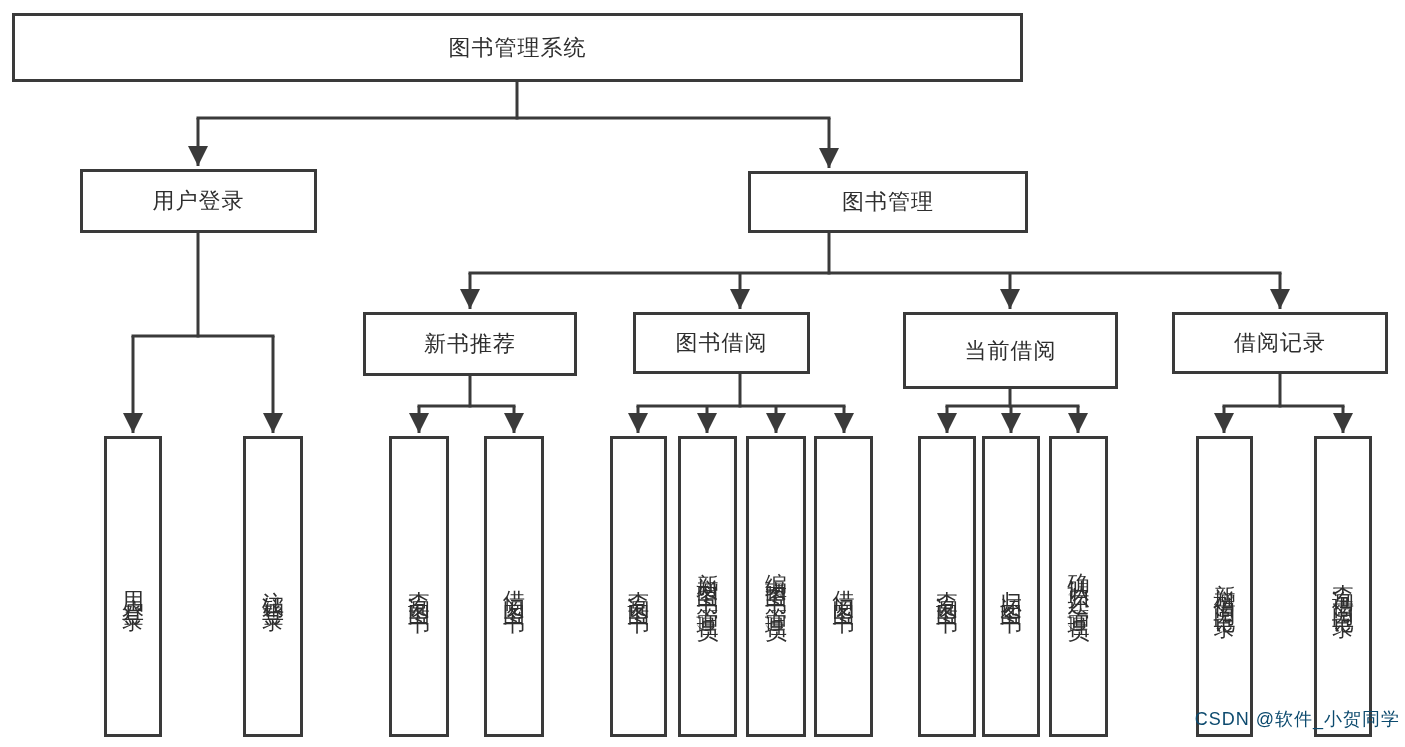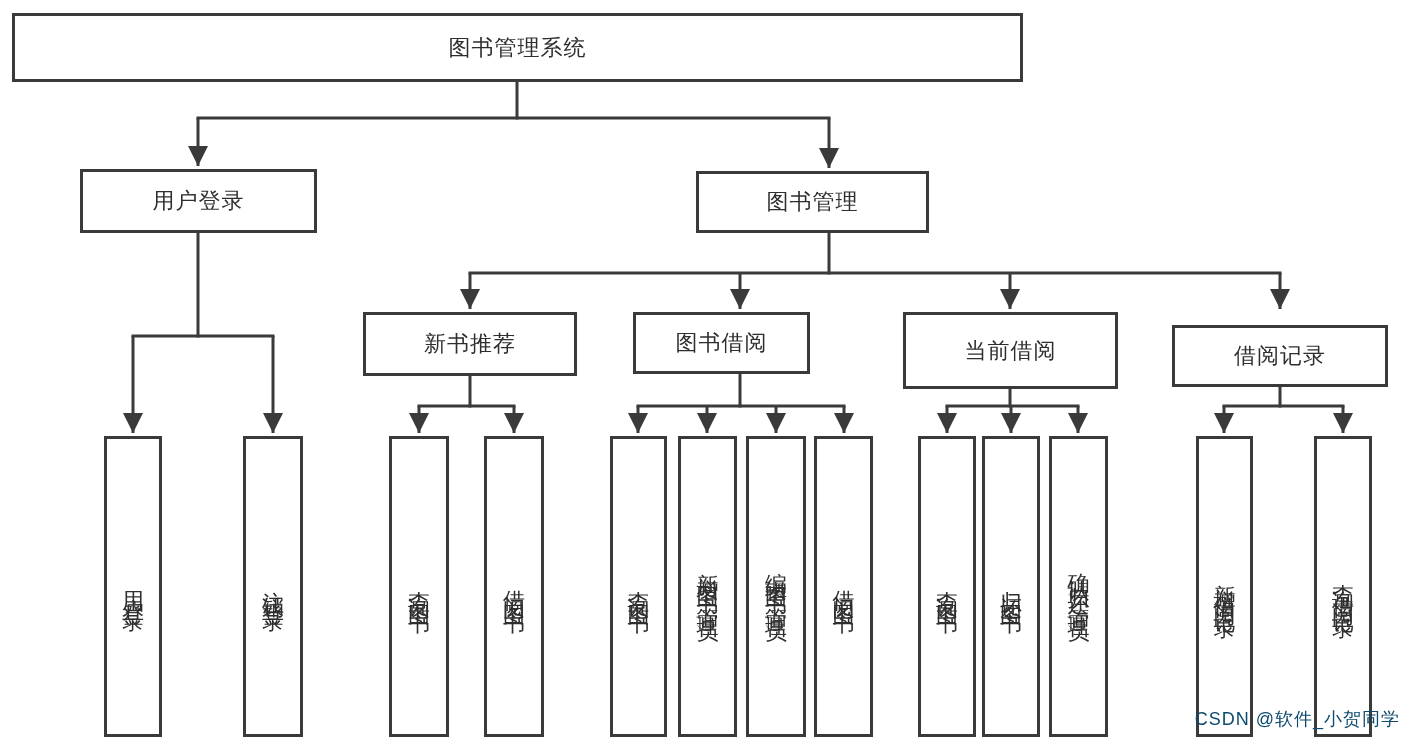--- a/index.html
+++ b/index.html
@@ -94,34 +94,34 @@
     </g>
   </svg>
 
   <div class="box" style="left:12px;top:13px;width:1011px;height:69px">
     <span class="h-label">图书管理系统</span>
   </div>
 
   <div class="box" style="left:80px;top:169px;width:237px;height:64px">
     <span class="h-label">用户登录</span>
   </div>
-  <div class="box" style="left:696px;top:171px;width:233px;height:62px">
+  <div class="box" style="left:748px;top:171px;width:280px;height:62px">
     <span class="h-label">图书管理</span>
   </div>
 
   <div class="box" style="left:363px;top:312px;width:214px;height:64px">
     <span class="h-label">新书推荐</span>
   </div>
   <div class="box" style="left:633px;top:312px;width:177px;height:62px">
     <span class="h-label">图书借阅</span>
   </div>
   <div class="box" style="left:903px;top:312px;width:215px;height:77px">
     <span class="h-label">当前借阅</span>
   </div>
-  <div class="box" style="left:1172px;top:325px;width:216px;height:62px">
+  <div class="box" style="left:1172px;top:312px;width:216px;height:62px">
     <span class="h-label">借阅记录</span>
   </div>
 
   <div class="box leaf" style="left:104px;top:436px;width:58px;height:301px">
     <span class="v-label">用户登录</span>
   </div>
   <div class="box leaf" style="left:243px;top:436px;width:60px;height:301px">
     <span class="v-label">注销登录</span>
   </div>
 

